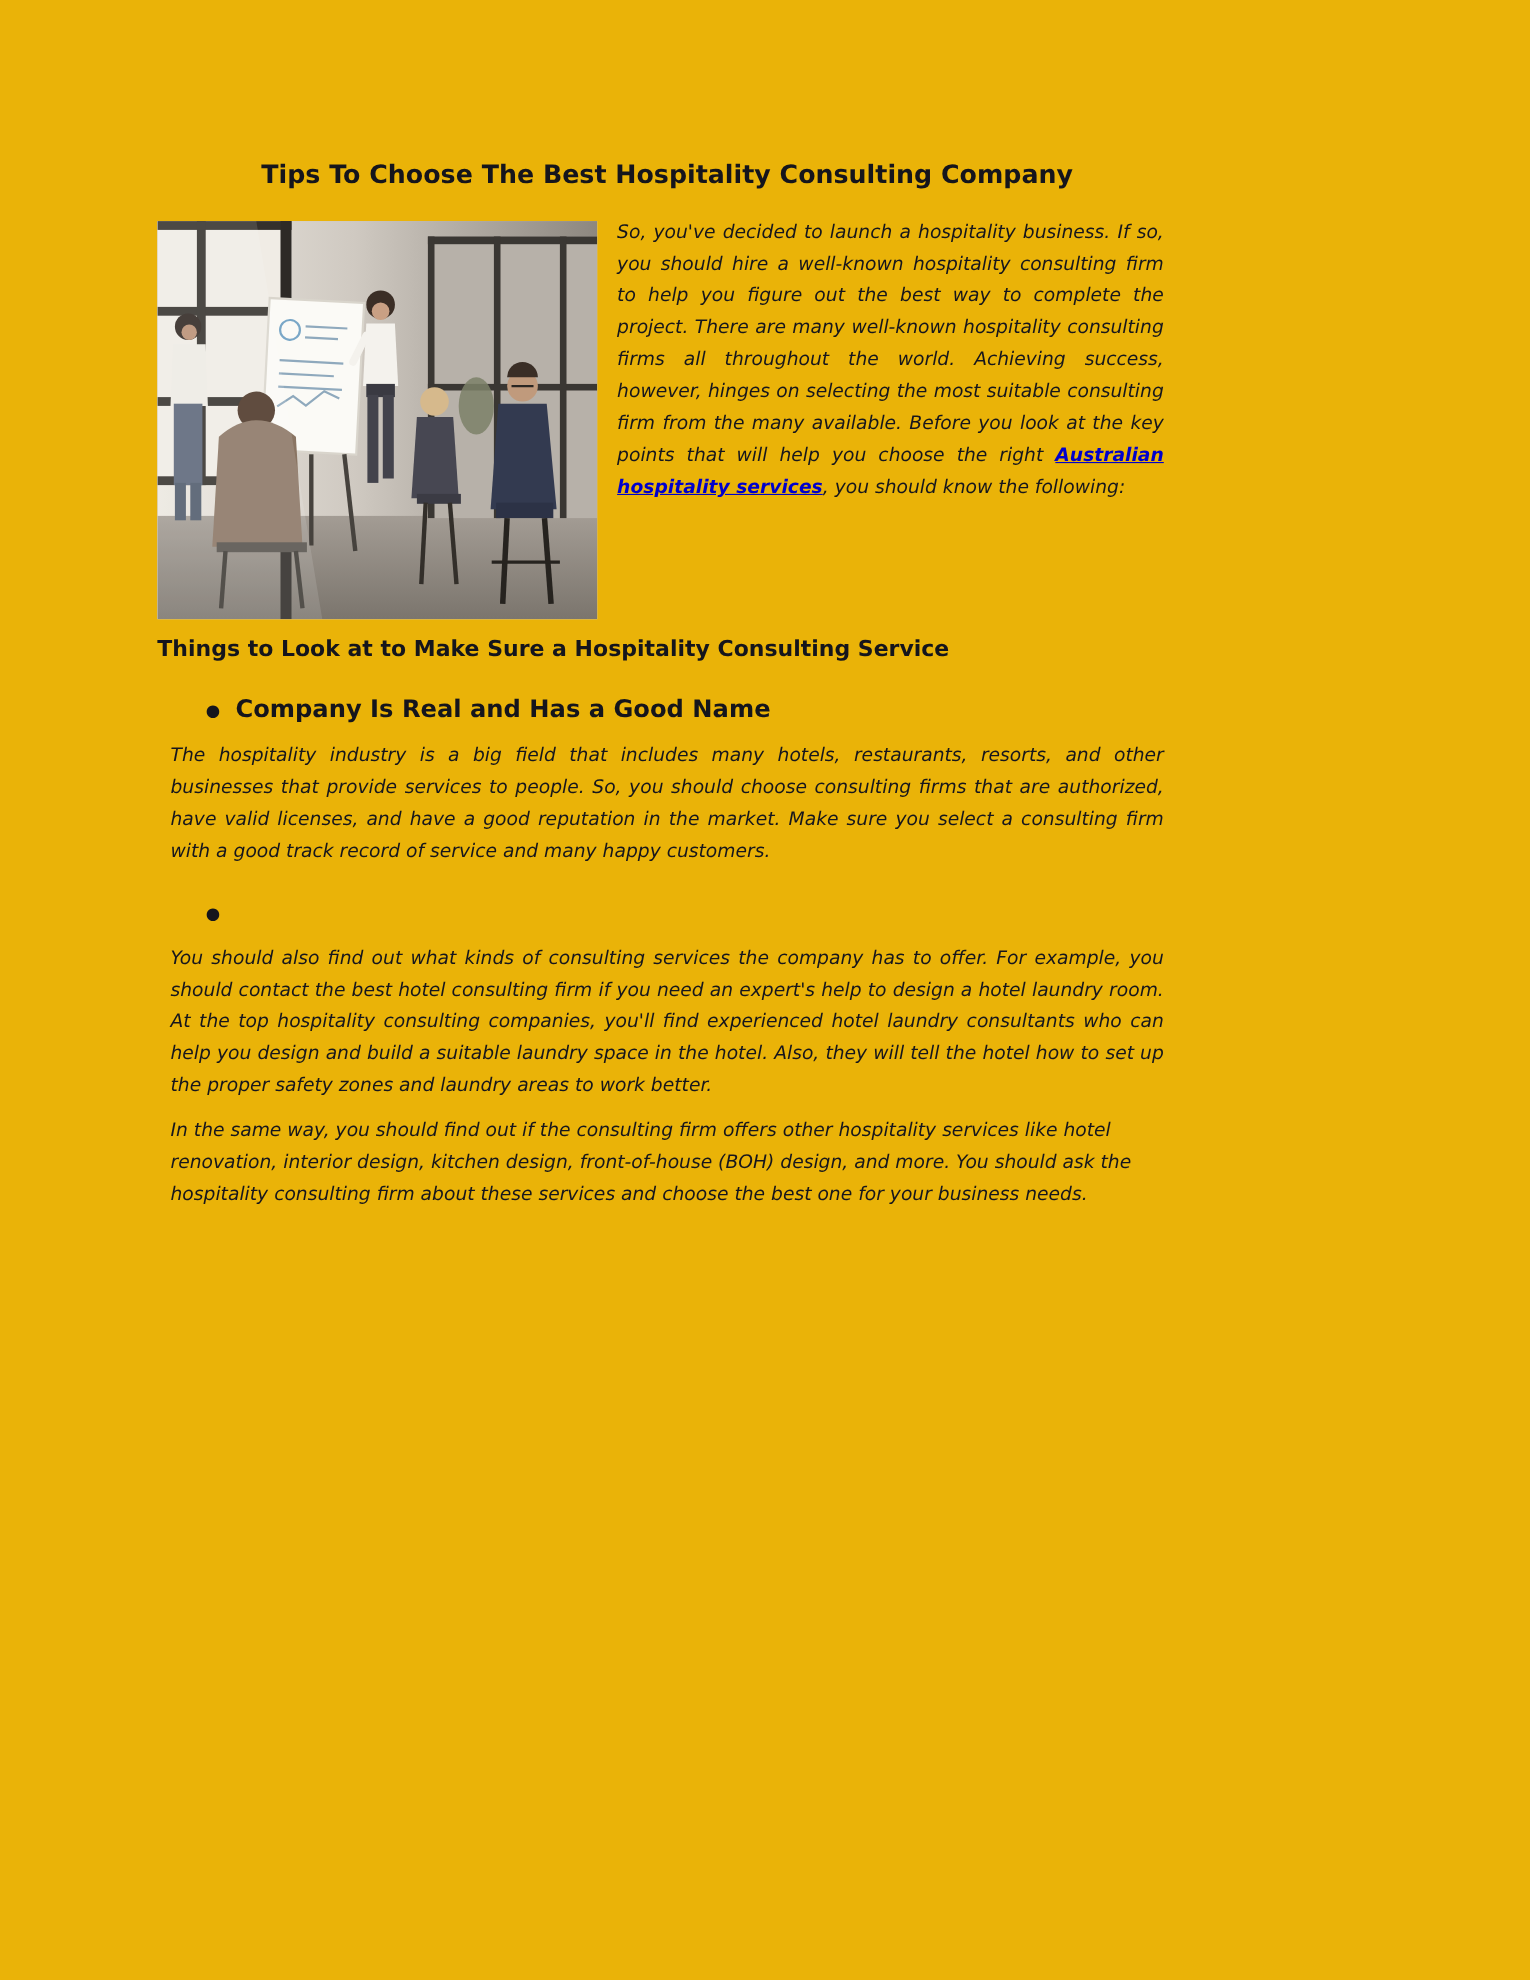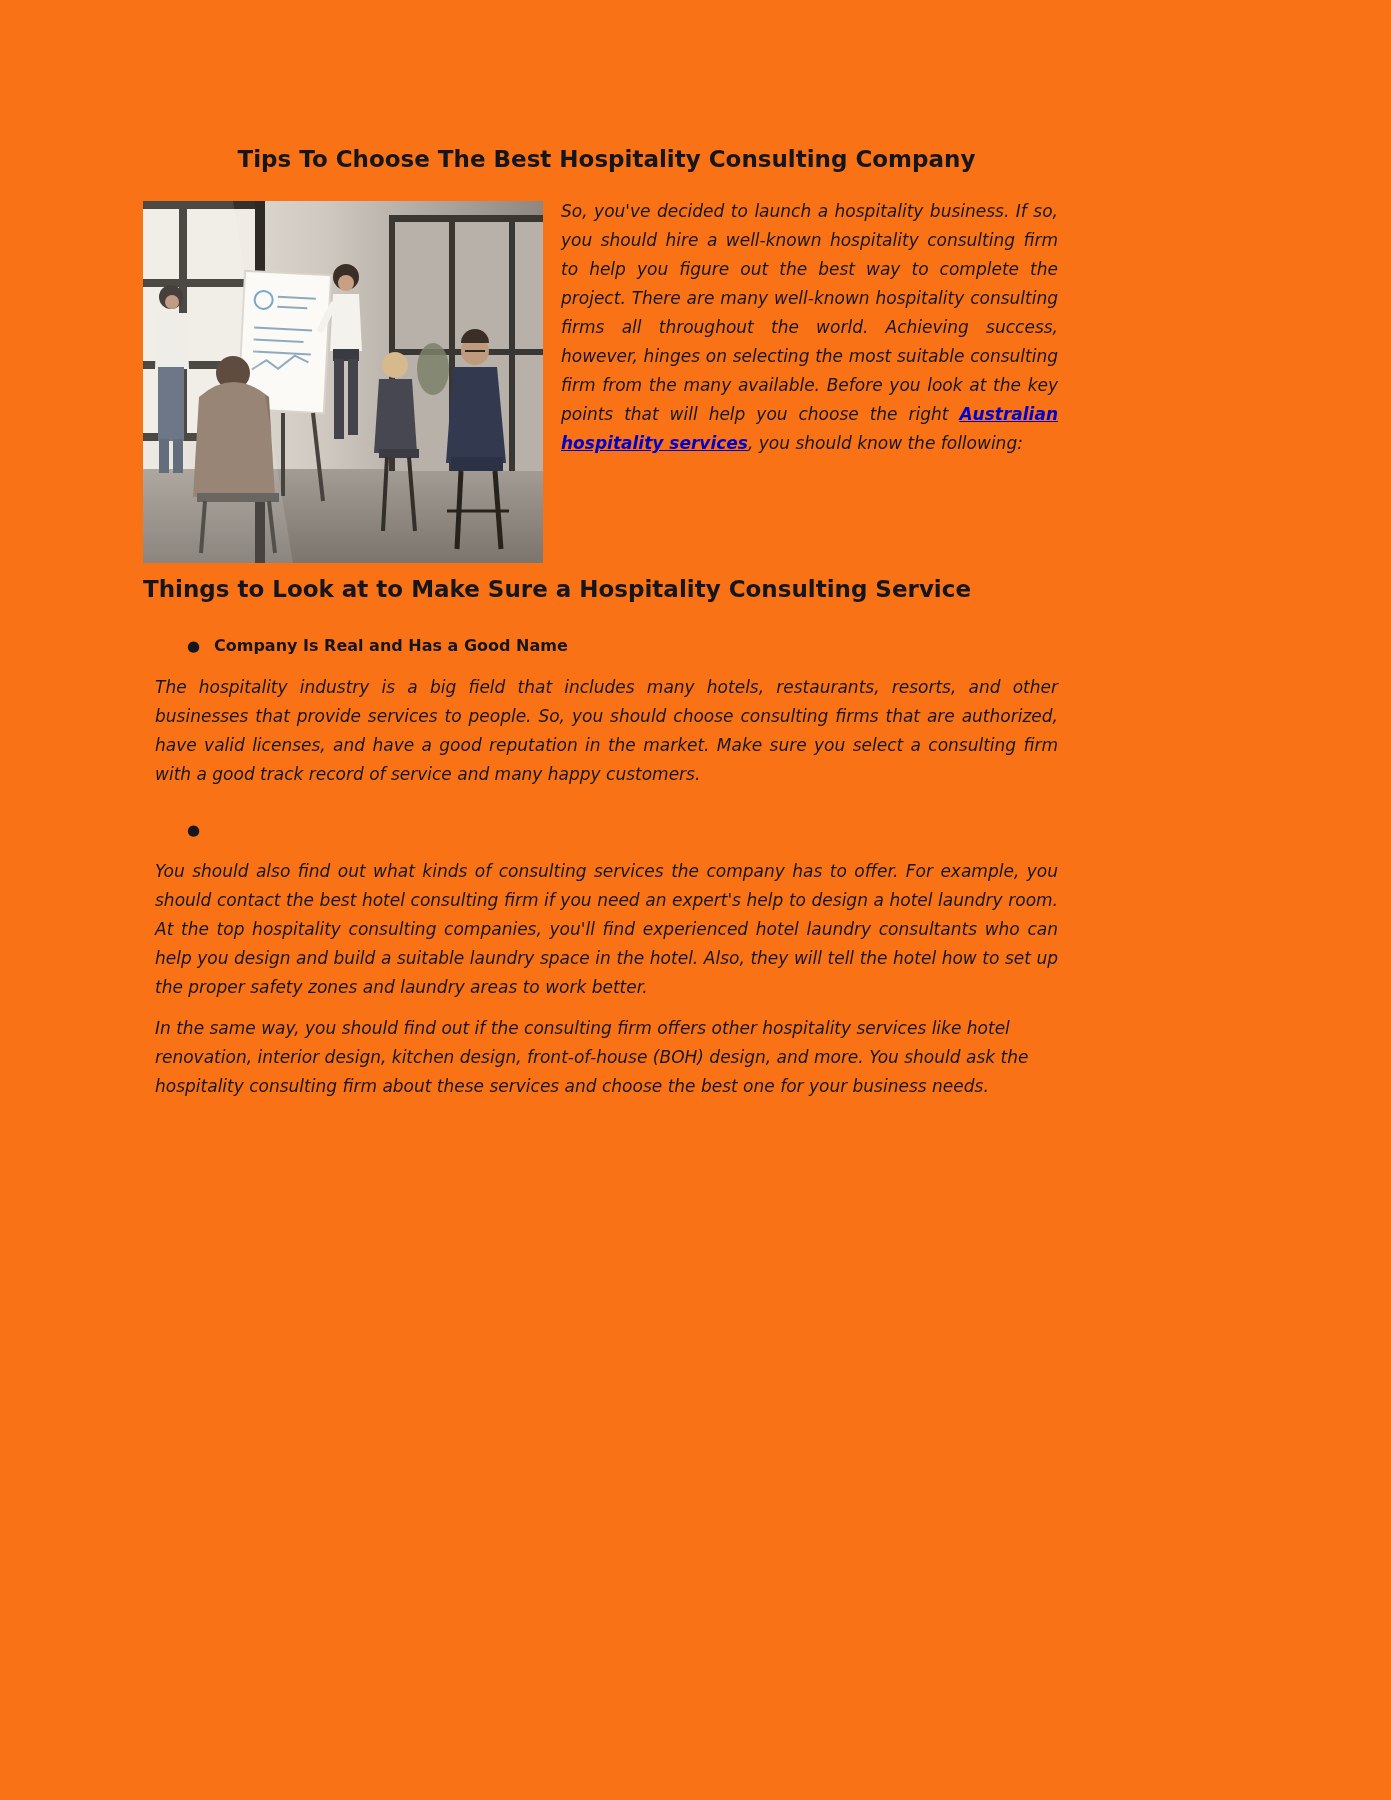--- a/index.html
+++ b/index.html
@@ -6,21 +6,21 @@
     margin: 0;
     padding: 0;
     background: #ffffff;
   }
   .page {
     position: relative;
     width: 1391px;
     height: 1800px;
     box-sizing: border-box;
     padding: 143px 321px 0 143px;
-    background: #f97316;
+    background: #eab308;
     font-family: "DejaVu Sans", "Liberation Sans", sans-serif;
     color: #16161d;
     overflow: hidden;
   }
   h1.doc-title {
     font-size: 23px;
     line-height: 32px;
     font-weight: bold;
     text-align: center;
     margin: 0 0 22px 0;
@@ -44,39 +44,39 @@
   }
   .justify { text-align: justify; }
   .leftalign { text-align: left; }
   a.doc-link {
     color: #0000cc;
     font-weight: bold;
     text-decoration: underline;
   }
   h2.section-heading {
     clear: both;
-    font-size: 23px;
+    font-size: 20px;
     line-height: 32px;
     font-weight: bold;
     margin: 12px 0 0 0;
     color: #15151c;
   }
   .bullet-item {
     display: flex;
     align-items: flex-start;
     margin: 26px 0 0 44px;
   }
   .bullet-marker {
     flex: 0 0 27px;
     font-size: 15px;
     line-height: 30px;
     color: #15151c;
   }
   .bullet-title {
-    font-size: 16px;
+    font-size: 22px;
     line-height: 30px;
     font-weight: bold;
     color: #15151c;
   }
   .indent { margin-left: 70px; }
   .gap-top { margin-top: 22px; }
   .gap-top-lg { margin-top: 28px; }
 </style>
 </head>
 <body>

